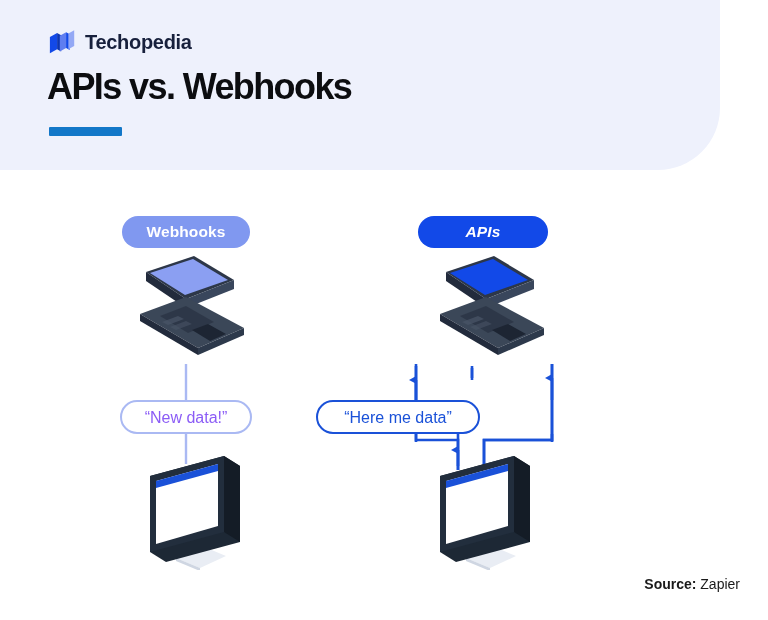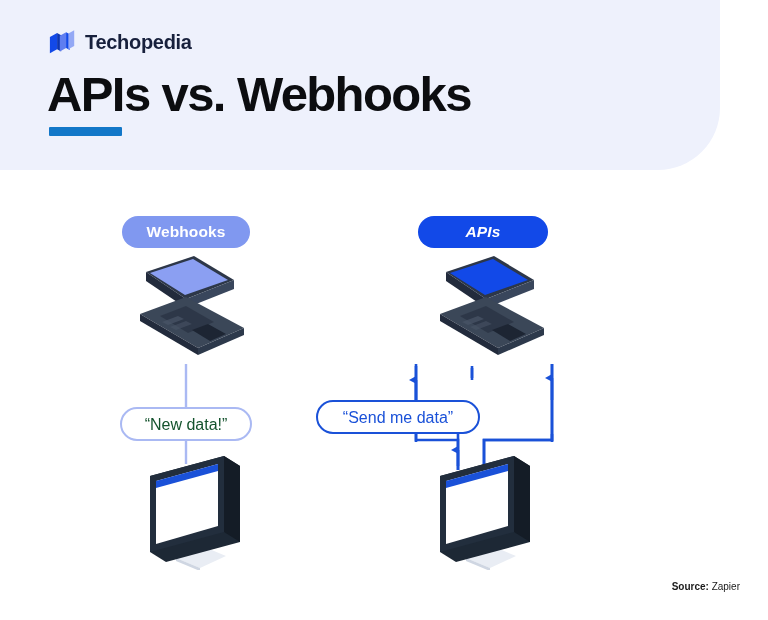--- a/index.html
+++ b/index.html
@@ -22,21 +22,21 @@
     position:absolute;left:49px;top:29px;
     display:flex;align-items:center;gap:9px;
   }
   .logo-mark{width:27px;height:27px;display:block;}
   .logo-word{
     font-size:20px;font-weight:bold;color:#17203c;
     letter-spacing:-0.3px;
   }
   .page-title{
     position:absolute;left:47px;top:66px;
-    font-size:49px;font-weight:bold;color:#0c0d10;
+    font-size:36px;font-weight:bold;color:#0c0d10;
     letter-spacing:-1.6px;white-space:nowrap;
   }
   .title-rule{
     position:absolute;left:49px;top:127px;
     width:73px;height:9px;background:#1277c8;border-radius:1px;
   }
 
   
   .diagram{position:absolute;left:0;top:178px;width:768px;height:450px;}
 
@@ -53,21 +53,21 @@
 
   .bubble{
     position:absolute;height:34px;line-height:32px;
     border-radius:17px;background:#ffffff;
     text-align:center;white-space:nowrap;
     font-size:16px;box-sizing:border-box;
     z-index:6;
   }
   .bubble.light{
     left:120px;top:222px;width:132px;
-    border:2px solid #aab9f3;color:#14532d;margin-top:7px;
+    border:2px solid #aab9f3;color:#8b5cf6;
   }
   .bubble.send{
     left:316px;top:222px;width:164px;
     border:2.2px solid #1a51d8;color:#1a51d8;
   }
   .bubble.here{
     left:500px;top:222px;width:152px;
     border:2.2px solid #1a51d8;color:#1a51d8;
   }
 
@@ -76,21 +76,21 @@
 
   .wh-laptop{left:128px;top:76px;}
   .wh-monitor{left:144px;top:276px;}
   .api-laptop{left:428px;top:76px;}
   .api-monitor{left:434px;top:276px;}
 
   .flow{position:absolute;left:0;top:0;width:768px;height:450px;pointer-events:none;}
 
   .source{
     position:absolute;right:28px;bottom:28px;
-    font-size:10px;color:#1a1a1a;white-space:nowrap;
+    font-size:14px;color:#1a1a1a;white-space:nowrap;
   }
   .source b{font-weight:bold;}
   .source span.val{font-weight:normal;}
 </style>
 </head>
 <body>
 
 <div id="canvas">
 
   <div class="header-band"></div>
@@ -201,21 +201,21 @@
         <path d="M32,104 L56,114 L56,117 L32,107 Z" fill="#cfd6e2"></path>
         <path d="M6,22 L80,2 L96,12 L96,88 L22,108 L6,98 Z" fill="#1d2835"></path>
         <path d="M6,22 L80,2 L80,78 L6,98 Z" fill="#222e3d"></path>
         <path d="M12,27 L74,10 L74,72 L12,90 Z" fill="#ffffff"></path>
         <path d="M12,27 L74,10 L74,17 L12,34 Z" fill="#1a51d8"></path>
         <path d="M80,2 L96,12 L96,88 L80,78 Z" fill="#141c26"></path>
       </svg>
     </div>
 
     <div class="bubble light">“New data!”</div>
-    <div class="bubble send">“Send me data”</div>
+    <div class="bubble send">“Here me data”</div>
   </div>
 
   <div class="source">
     <b>Source:</b>
     <span class="val">Zapier</span>
   </div>
 
 </div>
 
 </body></html>

